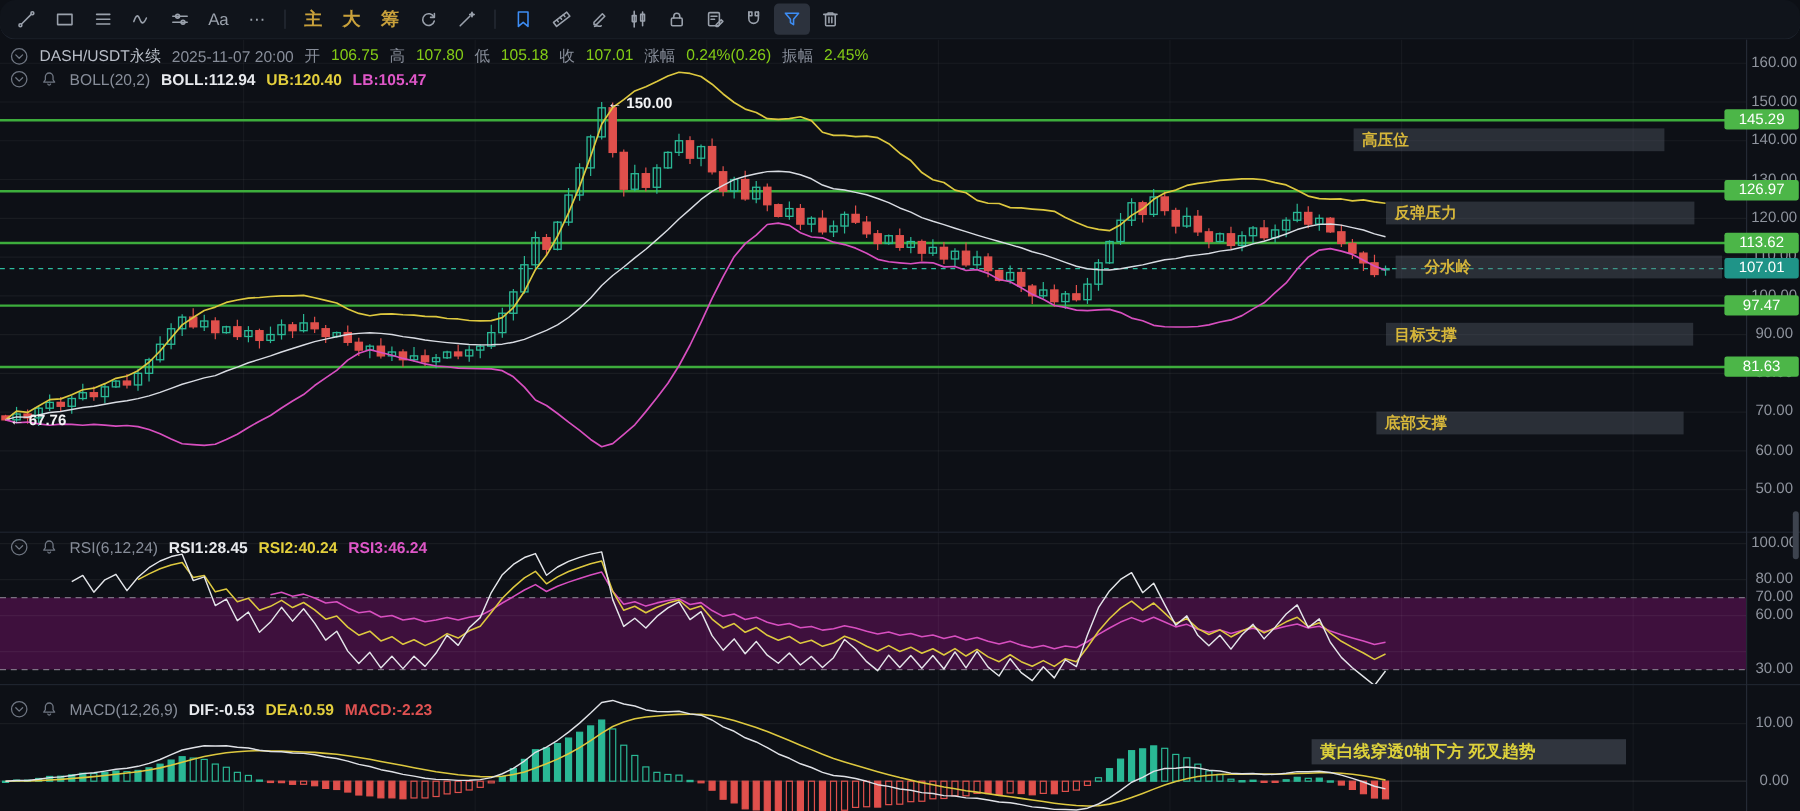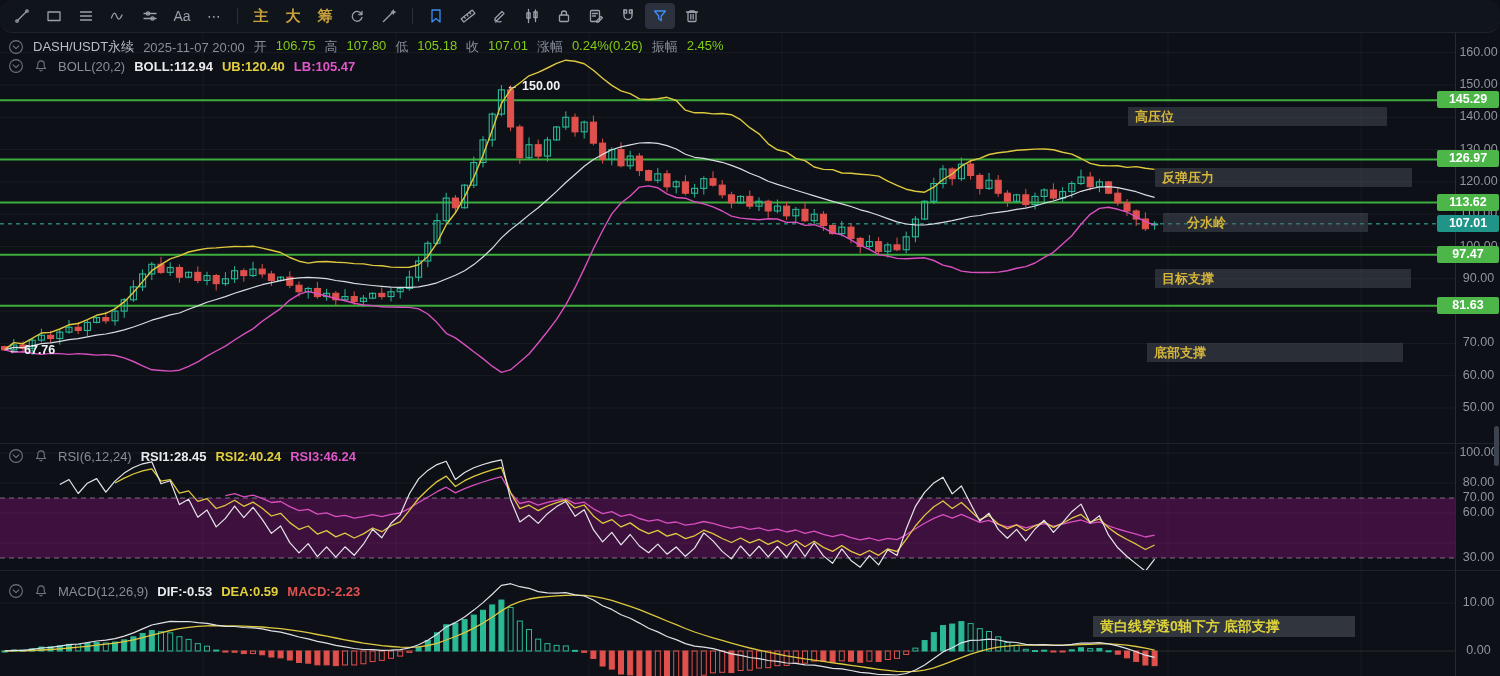--- a/index.html
+++ b/index.html
@@ -27,21 +27,21 @@
   .hdr .val{font-weight:bold;}
   .cicon,.bicon{display:inline-flex;width:16px;height:16px;color:#6f7682;}
   .cicon svg,.bicon svg{width:16px;height:16px;stroke:currentColor;fill:none;stroke-width:1.2;stroke-linecap:round;stroke-linejoin:round;}
   .ohlc{display:inline-flex;gap:9px;}
   .ohlc .lv{color:#878d99;} .ohlc .vv{color:#84cc16;}
   
   #axis{position:absolute;left:1455px;top:0;width:45px;height:643px;border-left:1px solid #242a35;
         font-size:12.5px;color:#8f949e;z-index:4;}
   .tick{position:absolute;left:0;width:45px;text-align:center;}
   .badge{position:absolute;left:-19px;width:62px;height:17px;line-height:17px;text-align:center;
-         font-size:12.5px;font-weight:bold;color:#fff;border-radius:2px;z-index:5;}
+         font-size:12.5px;font-weight:normal;color:#fff;border-radius:2px;z-index:5;}
   
   .lvlbox{position:absolute;height:19px;line-height:19px;background:rgba(84,90,102,0.42);
           color:#d6b63a;font-size:13px;font-weight:bold;padding-left:7px;box-sizing:border-box;z-index:3;}
   .ptag{position:absolute;color:#f2f3f5;font-size:12.5px;font-weight:bold;z-index:3;white-space:nowrap;}
   #macd-note{position:absolute;height:21px;line-height:21px;background:rgba(84,90,102,0.5);
              color:#ded23b;font-size:14px;font-weight:bold;padding-left:7px;box-sizing:border-box;z-index:6;}
   #scrollthumb{position:absolute;left:1494px;top:393px;width:5px;height:40px;background:#3d434e;border-radius:3px;z-index:7;}
 </style>
 </head>
 <body>
@@ -682,21 +682,21 @@
       <span class="ohlc" id="macd-vals">
           <span class="val" style="color: rgb(232, 234, 238);">DIF:-0.53</span>
           <span class="val" style="color: rgb(227, 207, 61);">DEA:0.59</span>
           <span class="val" style="color: rgb(224, 82, 82);">MACD:-2.23</span>
         </span>
     </div>
 
     <div id="overlays">
         <div class="lvlbox" style="left: 1128px; top: 74px; width: 259px; font-family: Liberation Serif, serif;">高压位</div>
         <div class="lvlbox" style="left: 1155px; top: 135px; width: 257px;">反弹压力</div>
-        <div class="lvlbox" style="left: 1163px; top: 180px; width: 205px; padding-left: 24px;">分水岭</div>
+        <div class="lvlbox" style="left: 1163px; top: 180px; width: 272px; padding-left: 24px;">分水岭</div>
         <div class="lvlbox" style="left: 1155px; top: 236px; width: 256px;">目标支撑</div>
         <div class="lvlbox" style="left: 1147px; top: 310px; width: 256px;">底部支撑</div>
         <div class="ptag" style="left: 506px; top: 46px;">← 150.00</div>
         <div class="ptag" style="left: 8px; top: 310px;">← 67.76</div>
       </div>
 
     <div class="divider" style="top:410px;"></div>
     <div class="divider" style="top:537px;"></div>
 
     <div id="axis">
@@ -720,16 +720,16 @@
         <div class="tick" style="top: 517px;">30.00</div>
         <div class="tick" style="top: 562px;">10.00</div>
         <div class="tick" style="top: 610px;">0.00</div>
         <div class="badge" style="top: 58.2133px; background: rgb(76, 182, 72);">145.29</div>
         <div class="badge" style="top: 117.387px; background: rgb(76, 182, 72);">126.97</div>
         <div class="badge" style="top: 160.507px; background: rgb(76, 182, 72);">113.62</div>
         <div class="badge" style="top: 212.672px; background: rgb(76, 182, 72);">97.47</div>
         <div class="badge" style="top: 263.835px; background: rgb(76, 182, 72);">81.63</div>
         <div class="badge" style="top: 181.858px; background: rgb(31, 148, 136);">107.01</div>
       </div>
-    <div id="macd-note" style="left: 1093px; top: 583px; width: 262px;">黄白线穿透0轴下方 底部支撑</div>
+    <div id="macd-note" style="left: 1093px; top: 583px; width: 262px;">黄白线穿透0轴下方 死叉趋势</div>
     <div id="scrollthumb"></div>
   </div>
 </div>
 
 </body></html>

